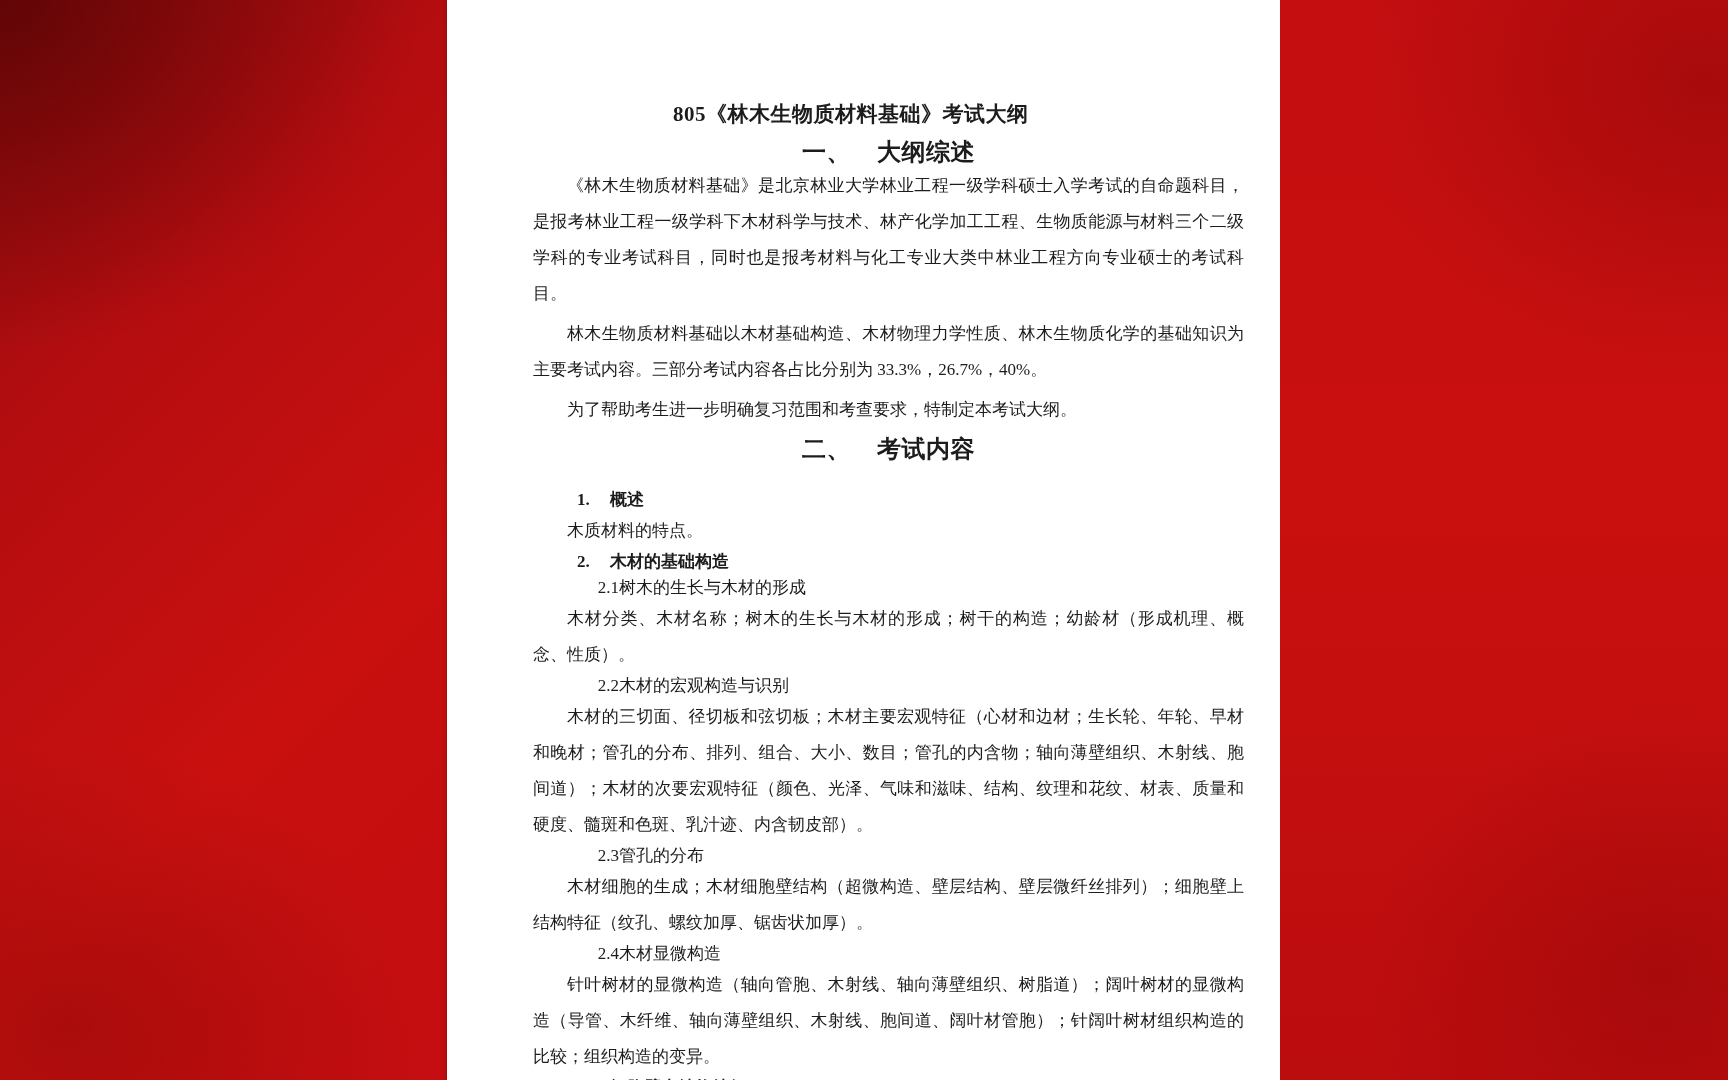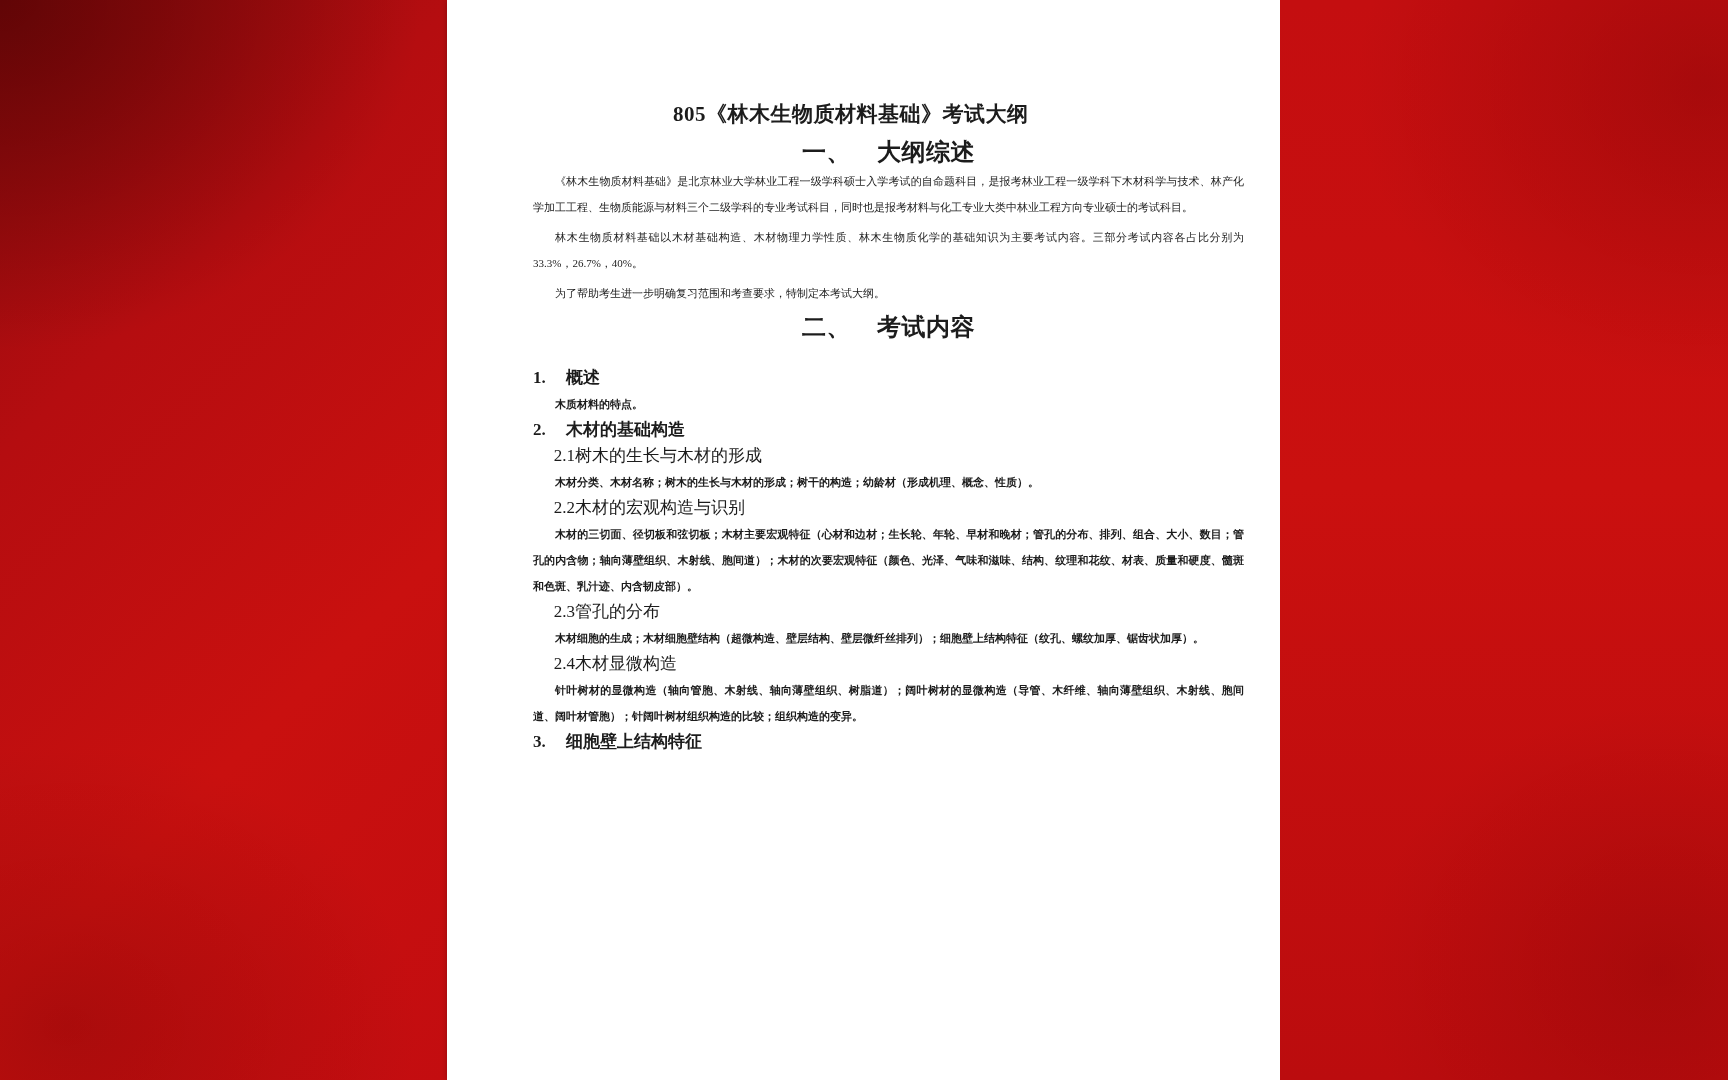--- a/index.html
+++ b/index.html
@@ -66,33 +66,33 @@
   }
   .sec-heading .sec-num {
     display: inline-block;
     margin-right: 26px;
   }
   .sec-heading.second {
     margin-top: 8px;
     margin-bottom: 24px;
   }
   .body-para {
-    font-size: 11px;
-    line-height: 26px;
+    font-size: 17px;
+    line-height: 36px;
     text-align: justify;
     text-indent: 2em;
     margin: 0 0 4px 0;
   }
   .list-para {
     margin: 0;
-    font-weight: bold;
   }
   .item-head {
     font-size: 17px;
     line-height: 26px;
+    margin-left: 44px;
   }
   .item-head.bold {
     font-weight: bold;
   }
   .item-head .item-num {
     display: inline-block;
   }
   .item-head.bold .item-num {
     width: 33px;
   }

